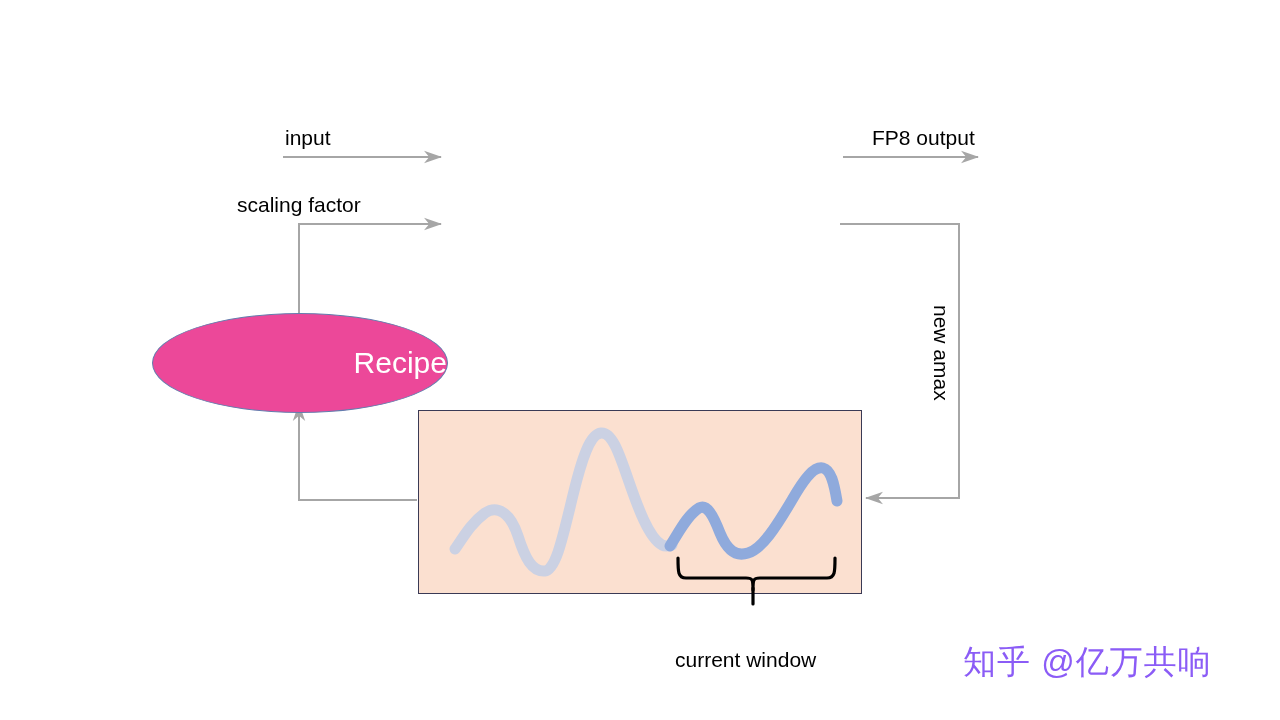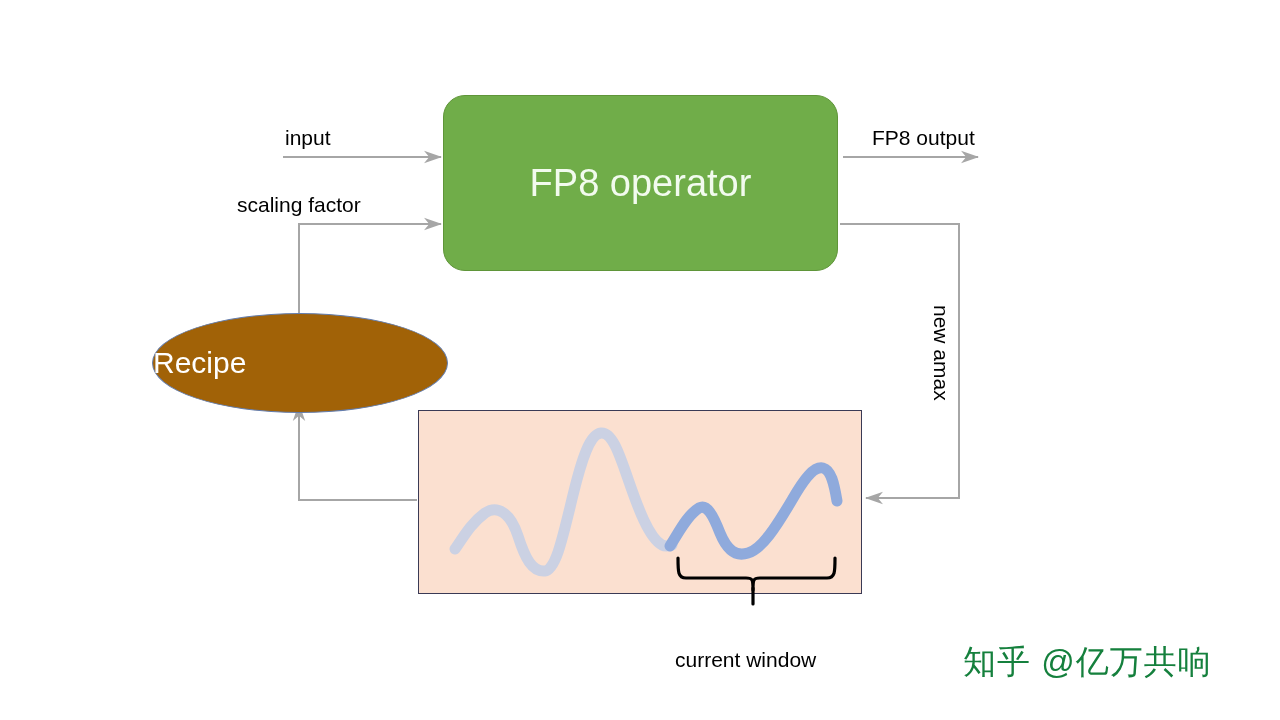--- a/index.html
+++ b/index.html
@@ -66,27 +66,27 @@
     font-size: 38px;
     line-height: 1;
   }
 
   #ellipse-recipe {
     position: absolute;
     left: 152px;
     top: 313px;
     width: 296px;
     height: 100px;
-    background: #a16207;
+    background: #ec4899;
     border: 1px solid #637DAE;
     border-radius: 50%;
     box-sizing: border-box;
     display: flex;
     align-items: center;
-    justify-content: flex-start;
+    justify-content: flex-end;
   }
   #label-recipe {
     color: #FFFFFF;
     font-size: 30px;
     line-height: 1;
   }
 
   #box-amax {
     position: absolute;
     left: 418px;
@@ -96,21 +96,21 @@
     background: #FBE0D0;
     border: 1.5px solid #3A3A55;
     box-sizing: border-box;
   }
 
   #watermark {
     position: absolute;
     left: 963px;
     top: 645px;
     font-size: 33px;
-    color: #15803d;
+    color: #8b5cf6;
     white-space: nowrap;
     line-height: 1;
     letter-spacing: 1px;
   }
 </style>
 </head>
 <body>
 
 <div id="stage">
 
@@ -125,23 +125,20 @@
 
     <path d="M299,330 L299,224 L441,224" fill="none" stroke="#A6A6A6" stroke-width="2" marker-end="url(#ah)"></path>
 
     <line x1="843" y1="157" x2="978" y2="157" stroke="#A6A6A6" stroke-width="2" marker-end="url(#ah)"></line>
 
     <path d="M840,224 L959,224 L959,498 L866,498" fill="none" stroke="#A6A6A6" stroke-width="2" marker-end="url(#ah)"></path>
 
     <path d="M417,500 L299,500 L299,404" fill="none" stroke="#A6A6A6" stroke-width="2" marker-end="url(#ah)"></path>
   </svg>
 
-  <div id="box-fp8">
-    <span id="label-fp8-operator">FP8 operator</span>
-  </div>
 
   <div id="ellipse-recipe">
     <span id="label-recipe">Recipe</span>
   </div>
 
   <div id="box-amax"></div>
 
   <svg class="svg-layer" viewBox="0 0 1280 720" width="1280" height="720">
 
     <path d="M455,549

